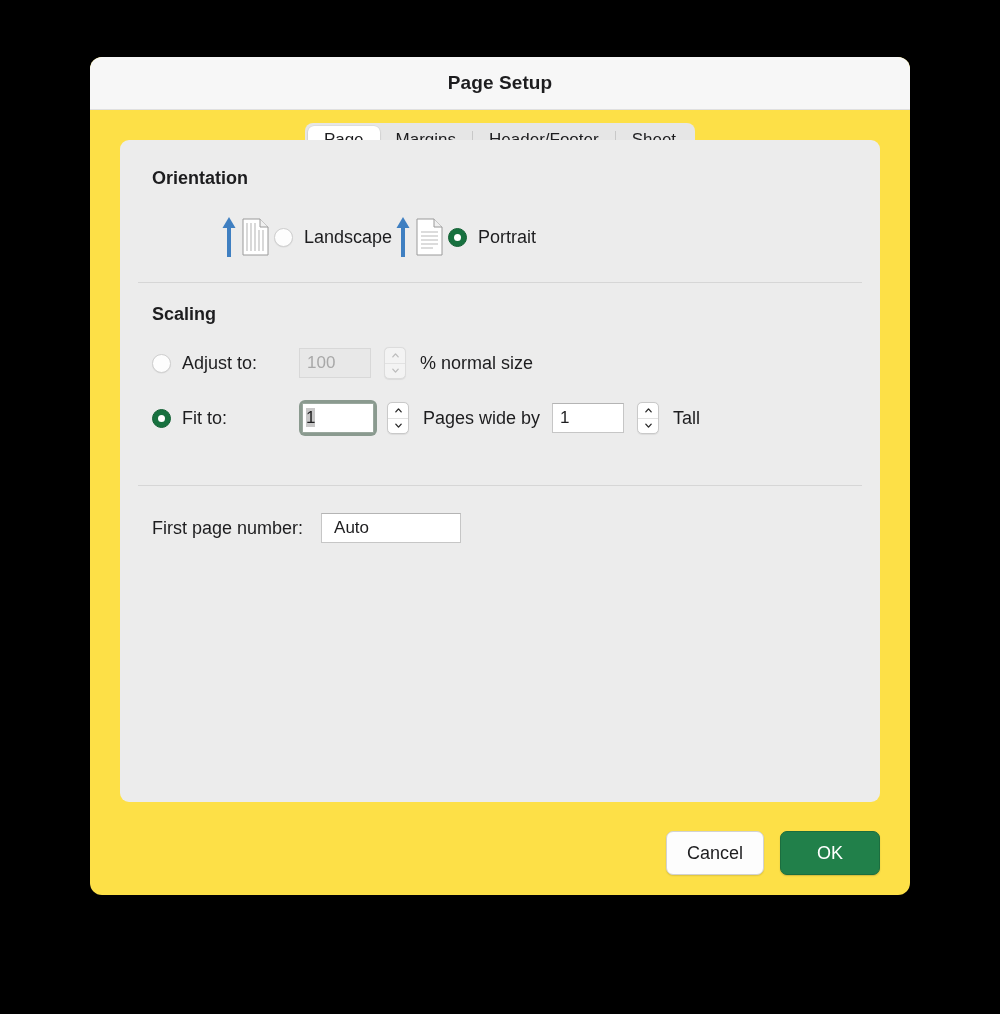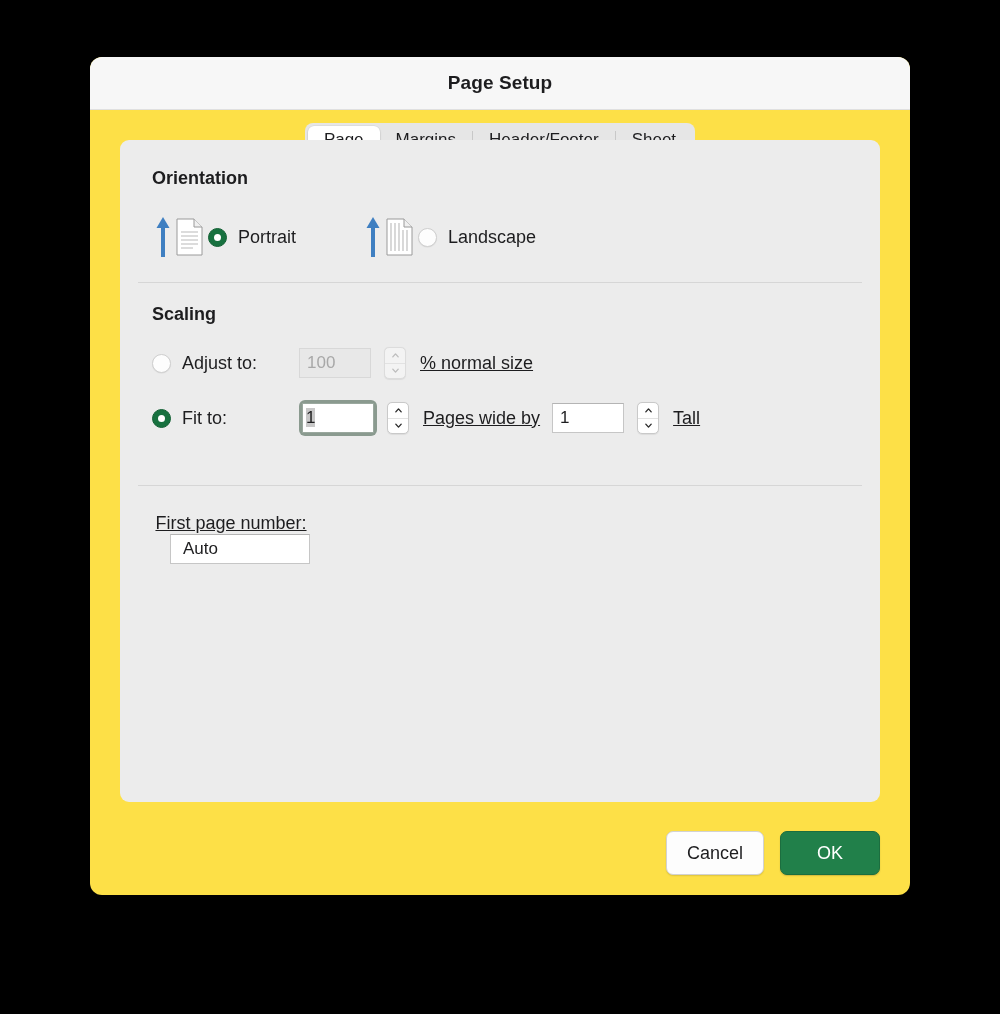--- a/index.html
+++ b/index.html
@@ -218,21 +218,20 @@
   }
   .stepper.disabled {
     background: #f3f3f3;
     border-color: #dcdcdc;
   }
 
   .plain-label {
     font-size: 18px;
     color: #1d1d1f;
     white-space: nowrap;
-    text-decoration: underline;
   }
 
   
   .footer {
     position: absolute;
     right: 30px;
     bottom: 20px;
     display: flex;
     align-items: center;
     gap: 16px;
@@ -281,20 +280,40 @@
       <div class="tab">Sheet</div>
     </div>
   </div>
 
   <div class="panel">
 
     <div style="position:absolute; left:32px; top:28px;">
       <div class="section-title">Orientation</div>
 
       <div class="orient-row">
+
+        <div class="orient-group" style="margin-left:66px;">
+          <span>
+            <svg class="orient-icon" viewBox="0 0 56 44" xmlns="http://www.w3.org/2000/svg">
+              <path d="M11 42 L11 11" stroke="#3f7fc1" stroke-width="4" fill="none"></path>
+              <path d="M11 2 L17.5 13 L4.5 13 Z" fill="#3f7fc1"></path>
+              <path d="M25 4 L42 4 L50 12 L50 40 L25 40 Z" fill="#ffffff" stroke="#9a9a9a" stroke-width="1"></path>
+              <path d="M42 4 L42 12 L50 12" fill="#f0f0f0" stroke="#9a9a9a" stroke-width="1"></path>
+              <g stroke="#b9b9b9" stroke-width="1.1">
+                <line x1="29" y1="8" x2="29" y2="36"></line>
+                <line x1="33" y1="8" x2="33" y2="36"></line>
+                <line x1="37" y1="8" x2="37" y2="36"></line>
+                <line x1="41" y1="15" x2="41" y2="36"></line>
+                <line x1="45" y1="15" x2="45" y2="36"></line>
+              </g>
+            </svg>
+          </span>
+          <span class="radio off"></span>
+          <span class="radio-label">Landscape</span>
+        </div>
 
         <div class="orient-group">
           <span>
             <svg class="orient-icon" viewBox="0 0 56 44" xmlns="http://www.w3.org/2000/svg">
               <path d="M11 42 L11 11" stroke="#3f7fc1" stroke-width="4" fill="none"></path>
               <path d="M11 2 L17.5 13 L4.5 13 Z" fill="#3f7fc1"></path>
               <path d="M25 4 L42 4 L50 12 L50 40 L25 40 Z" fill="#ffffff" stroke="#9a9a9a" stroke-width="1"></path>
               <path d="M42 4 L42 12 L50 12" fill="#f0f0f0" stroke="#9a9a9a" stroke-width="1"></path>
               <g stroke="#b9b9b9" stroke-width="1.1">
                 <line x1="29" y1="17" x2="46" y2="17"></line>
@@ -302,40 +321,20 @@
                 <line x1="29" y1="25" x2="46" y2="25"></line>
                 <line x1="29" y1="29" x2="46" y2="29"></line>
                 <line x1="29" y1="33" x2="41" y2="33"></line>
               </g>
             </svg>
           </span>
           <span class="radio on"></span>
           <span class="radio-label">Portrait</span>
         </div>
 
-        <div class="orient-group" style="margin-left:66px;">
-          <span>
-            <svg class="orient-icon" viewBox="0 0 56 44" xmlns="http://www.w3.org/2000/svg">
-              <path d="M11 42 L11 11" stroke="#3f7fc1" stroke-width="4" fill="none"></path>
-              <path d="M11 2 L17.5 13 L4.5 13 Z" fill="#3f7fc1"></path>
-              <path d="M25 4 L42 4 L50 12 L50 40 L25 40 Z" fill="#ffffff" stroke="#9a9a9a" stroke-width="1"></path>
-              <path d="M42 4 L42 12 L50 12" fill="#f0f0f0" stroke="#9a9a9a" stroke-width="1"></path>
-              <g stroke="#b9b9b9" stroke-width="1.1">
-                <line x1="29" y1="8" x2="29" y2="36"></line>
-                <line x1="33" y1="8" x2="33" y2="36"></line>
-                <line x1="37" y1="8" x2="37" y2="36"></line>
-                <line x1="41" y1="15" x2="41" y2="36"></line>
-                <line x1="45" y1="15" x2="45" y2="36"></line>
-              </g>
-            </svg>
-          </span>
-          <span class="radio off"></span>
-          <span class="radio-label">Landscape</span>
-        </div>
-
       </div>
     </div>
 
     <div class="divider" style="position:absolute; left:18px; top:142px; width:724px;"></div>
 
     <div style="position:absolute; left:32px; top:164px;">
       <div class="section-title">Scaling</div>
 
       <div style="display:flex; align-items:center; margin-top:22px;">
         <span class="radio off"></span>
@@ -387,21 +386,21 @@
                 <path d="M2 3.5 L5 6.8 L8 3.5" stroke="#2a2a2a" stroke-width="1.5" fill="none" stroke-linecap="round" stroke-linejoin="round"></path>
               </svg>
           </span>
         </span>
         <span class="plain-label" style="margin-left:14px;">Tall</span>
       </div>
     </div>
 
     <div class="divider" style="position:absolute; left:18px; top:345px; width:724px;"></div>
 
-    <div style="position:absolute; left:32px; top:373px; display:flex; align-items:center;flex-direction:column;">
+    <div style="position:absolute; left:32px; top:373px; display:flex; align-items:center;">
       <span class="plain-label">First page number:</span>
       <span class="tfield" style="width:140px; margin-left:18px;padding-left:12px;">Auto</span>
     </div>
 
   </div>
 
   <div class="footer">
     <div class="btn btn-cancel">Cancel</div>
     <div class="btn btn-ok">OK</div>
   </div>

